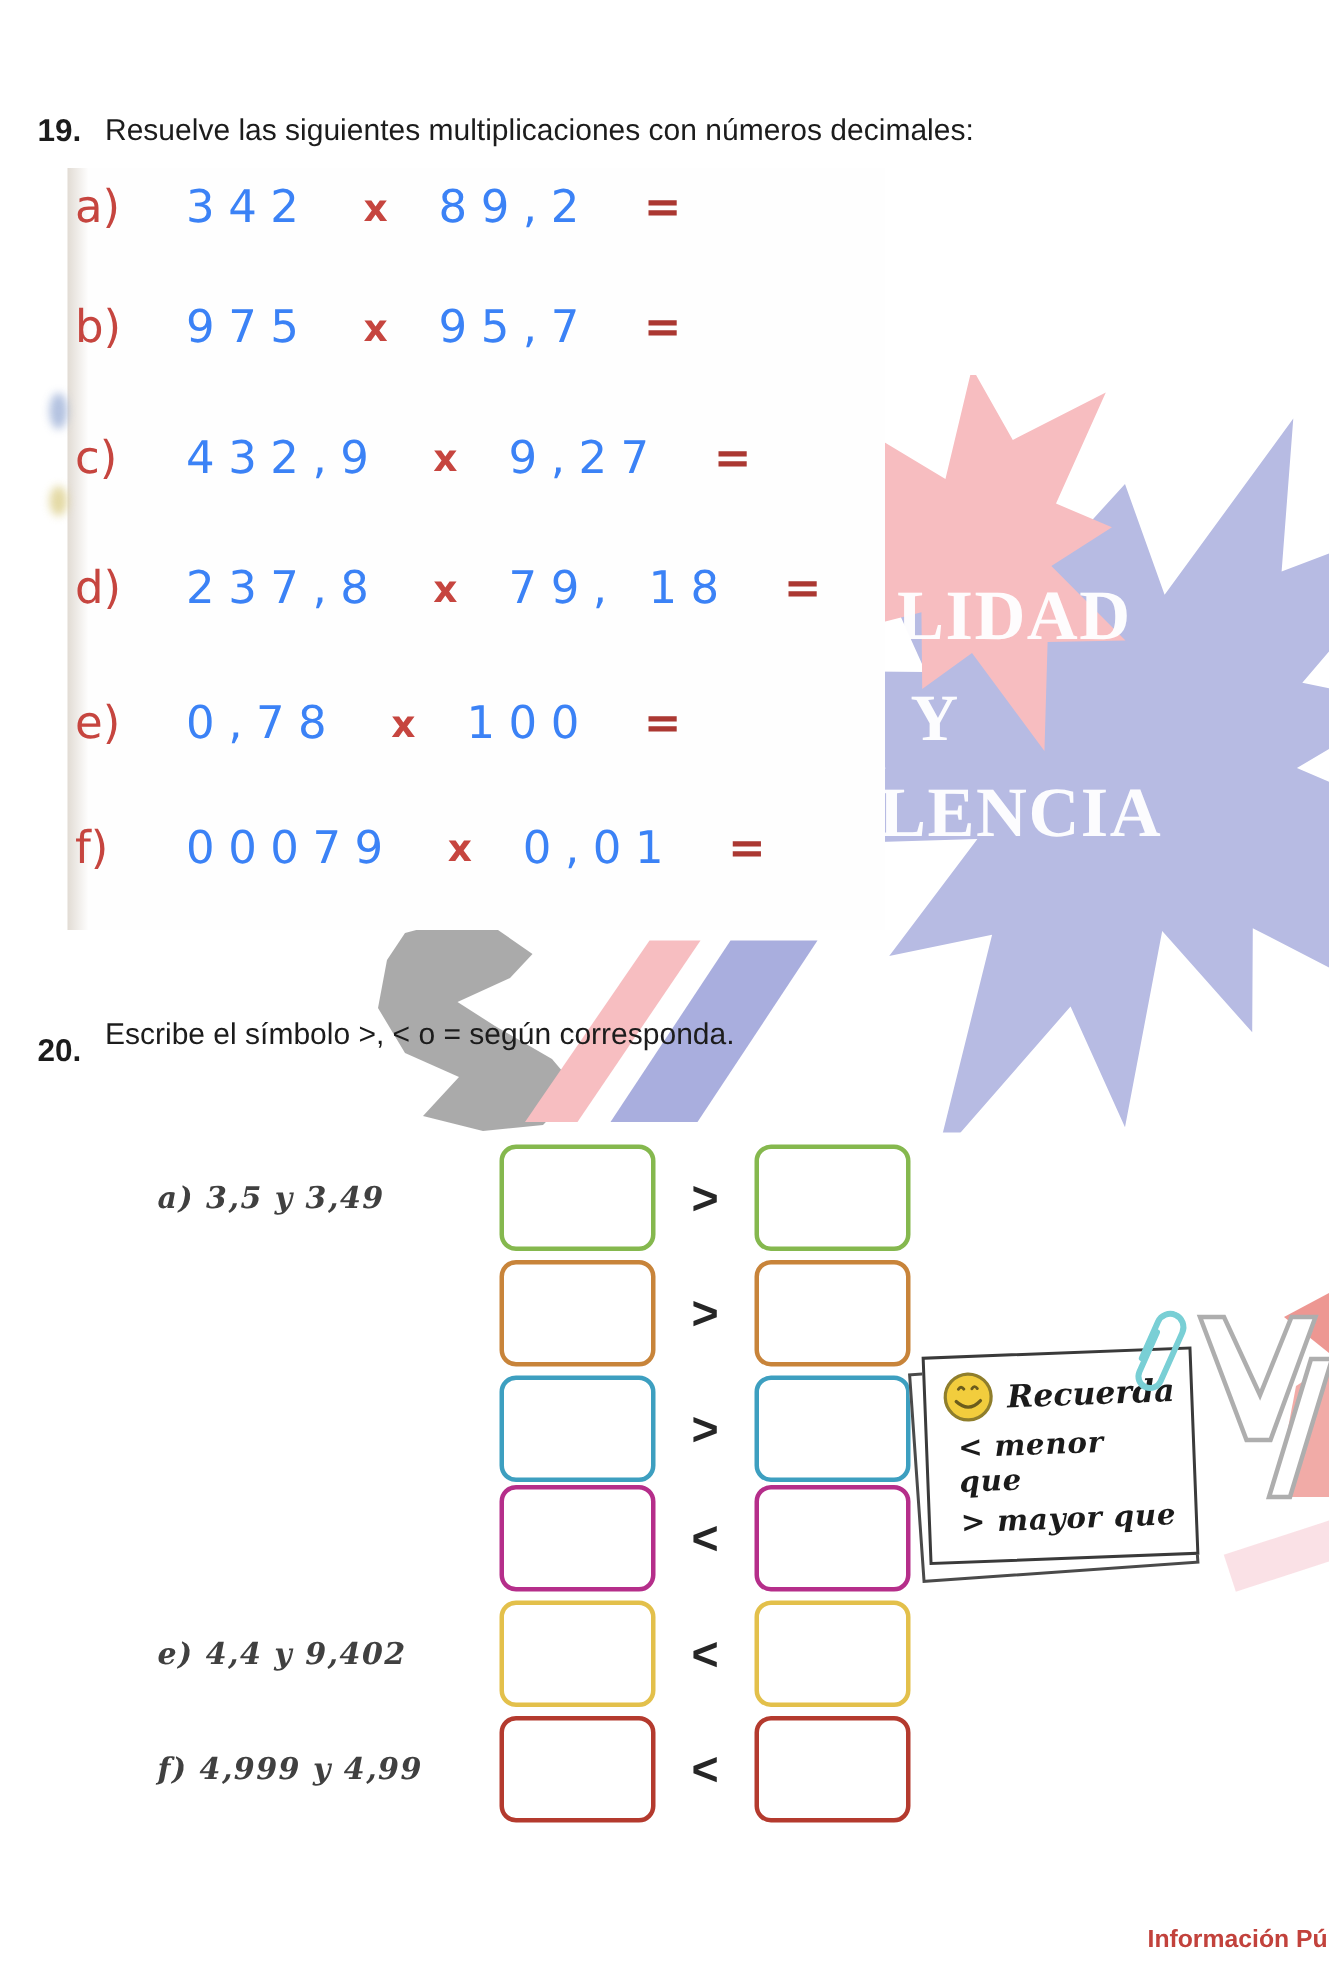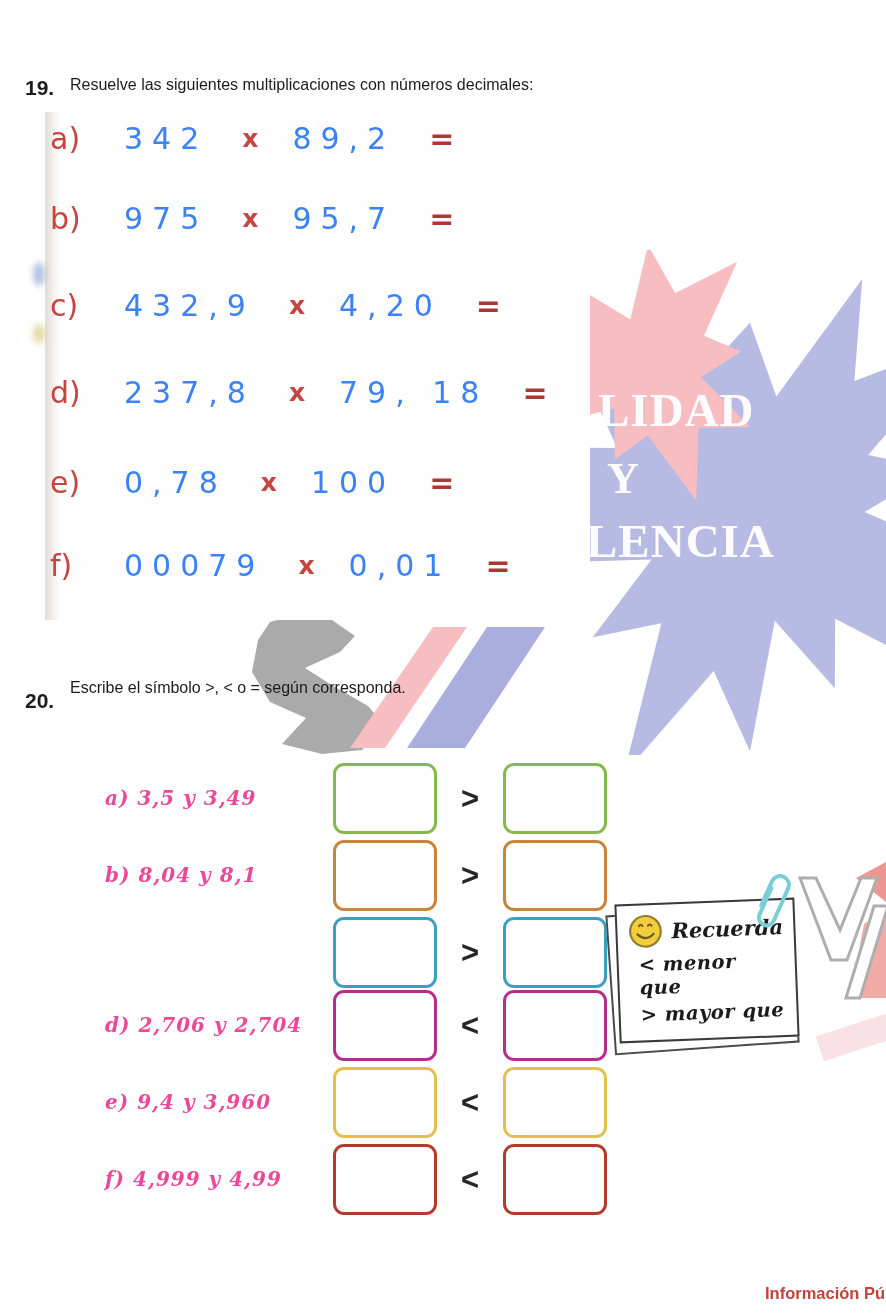--- a/index.html
+++ b/index.html
@@ -26,37 +26,37 @@
   }
   .panel .edge{
     position:absolute;left:0;top:0;width:14px;height:100%;
     background:linear-gradient(to right,#d8d0c6,rgba(255,255,255,0));opacity:.75;
   }
   .panel .smudge{position:absolute;border-radius:50%;filter:blur(3px);}
   .smudge.blue{left:-12px;top:150px;width:12px;height:24px;background:#9fb2d8;opacity:.8;}
   .smudge.sand{left:-12px;top:212px;width:12px;height:20px;background:#ddd08e;opacity:.8;}
   
   .ex-num{position:absolute;left:25px;font-size:21px;font-weight:700;z-index:3;}
-  .ex-title{position:absolute;left:70px;font-size:16px;z-index:3;}
+  .ex-title{position:absolute;left:70px;font-size:20px;z-index:3;}
   
   .m-row{
     position:absolute;left:50px;height:48px;z-index:3;
     display:flex;align-items:center;gap:34px;
     font-family:"DejaVu Sans",sans-serif;font-size:30px;
   }
   .m-row .lab{color:#c6453f;min-width:40px;}
   .m-row .num{color:#3b82f6;letter-spacing:9px;}
   .m-row .op{color:#c6453f;font-size:25px;font-weight:600;}
   .m-row .eq{color:#ab3832;font-weight:700;}
   
   .cmp-row{position:absolute;left:0;width:886px;height:71px;z-index:3;}
   .cmp-label{
     position:absolute;left:105px;top:0;height:71px;line-height:71px;
     font-family:"DejaVu Serif",serif;font-style:italic;font-weight:600;
-    font-size:20px;color:#ec4899;letter-spacing:1px;
+    font-size:20px;color:#404040;letter-spacing:1px;
   }
   .cmp-box{
     position:absolute;top:0;width:104px;height:71px;background:#fff;
     border:3px solid #888;border-radius:11px;box-sizing:border-box;
   }
   .cmp-box.left{left:333px;}
   .cmp-box.right{left:503px;}
   .cmp-sym{
     position:absolute;left:437px;top:0;width:66px;height:71px;
     display:flex;align-items:center;justify-content:center;
@@ -133,21 +133,21 @@
   <span class="lab">b)</span>
   <span class="num">975</span>
   <span class="op">x</span>
   <span class="num">95,7</span>
   <span class="eq">=</span>
 </div>
 <div class="m-row" style="top:281px">
   <span class="lab">c)</span>
   <span class="num">432,9</span>
   <span class="op">x</span>
-  <span class="num">4,20</span>
+  <span class="num">9,27</span>
   <span class="eq">=</span>
 </div>
 <div class="m-row" style="top:368px">
   <span class="lab">d)</span>
   <span class="num">237,8</span>
   <span class="op">x</span>
   <span class="num">79, 18</span>
   <span class="eq">=</span>
 </div>
 <div class="m-row" style="top:458px">
@@ -168,38 +168,36 @@
 <span class="ex-num" style="top:689px">20.</span>
 <span class="ex-title" style="top:679px">Escribe el símbolo &gt;, &lt; o = según corresponda.</span>
 
 <div class="cmp-row" style="top:763px">
   <div class="cmp-label">a) 3,5 y 3,49</div>
   <div class="cmp-box left" style="border-color: rgb(133, 184, 78);"></div>
   <div class="cmp-sym">&gt;</div>
   <div class="cmp-box right" style="border-color: rgb(133, 184, 78);"></div>
 </div>
 <div class="cmp-row" style="top:840px">
-  <div class="cmp-label">b) 8,04 y 8,1</div>
   <div class="cmp-box left" style="border-color: rgb(200, 132, 58);"></div>
   <div class="cmp-sym">&gt;</div>
   <div class="cmp-box right" style="border-color: rgb(200, 132, 58);"></div>
 </div>
 <div class="cmp-row" style="top:917px">
   <div class="cmp-box left" style="border-color: rgb(61, 159, 192);"></div>
   <div class="cmp-sym">&gt;</div>
   <div class="cmp-box right" style="border-color: rgb(61, 159, 192);"></div>
 </div>
 <div class="cmp-row" style="top:990px">
-  <div class="cmp-label">d) 2,706 y 2,704</div>
   <div class="cmp-box left" style="border-color: rgb(181, 46, 138);"></div>
   <div class="cmp-sym">&lt;</div>
   <div class="cmp-box right" style="border-color: rgb(181, 46, 138);"></div>
 </div>
 <div class="cmp-row" style="top:1067px">
-  <div class="cmp-label">e) 9,4 y 3,960</div>
+  <div class="cmp-label">e) 4,4 y 9,402</div>
   <div class="cmp-box left" style="border-color: rgb(227, 192, 75);"></div>
   <div class="cmp-sym">&lt;</div>
   <div class="cmp-box right" style="border-color: rgb(227, 192, 75);"></div>
 </div>
 <div class="cmp-row" style="top:1144px">
   <div class="cmp-label">f) 4,999 y 4,99</div>
   <div class="cmp-box left" style="border-color: rgb(180, 58, 46);"></div>
   <div class="cmp-sym">&lt;</div>
   <div class="cmp-box right" style="border-color: rgb(180, 58, 46);"></div>
 </div>

